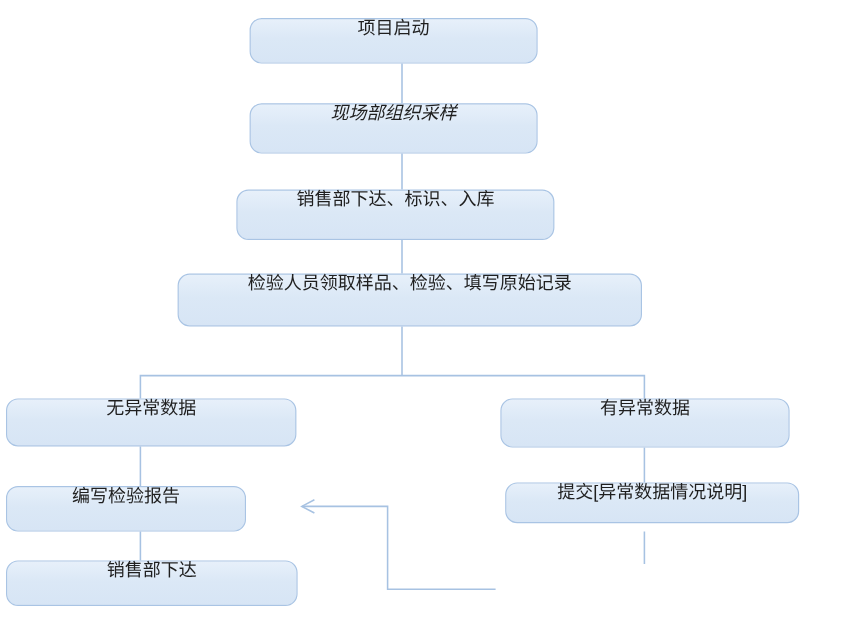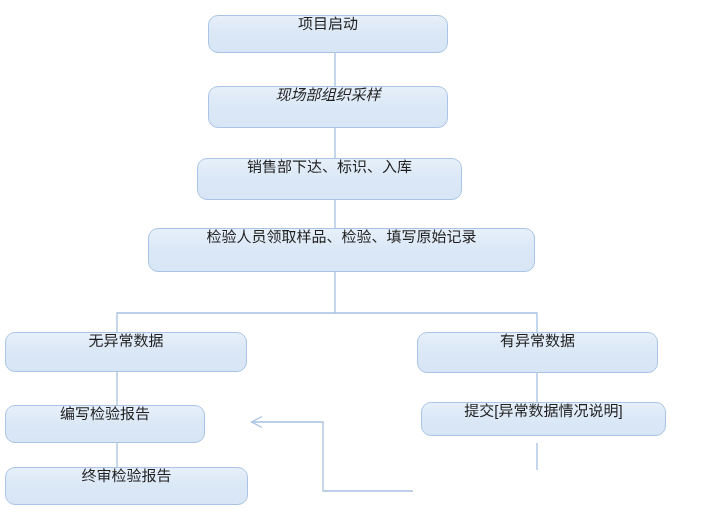--- a/index.html
+++ b/index.html
@@ -91,17 +91,17 @@
 
   <div class="node" style="left:5px;   top:405px; width:200px; height:38px;">
     <span>编写检验报告</span>
   </div>
 
   <div class="node" style="left:421px; top:402px; width:245px; height:34px;">
     <span>提交[异常数据情况说明]</span>
   </div>
 
   <div class="node" style="left:5px;   top:467px; width:243px; height:38px;">
-    <span>终审检验报告</span>
+    <span>销售部下达</span>
   </div>
 
 
 </div>
 
 </body></html>

